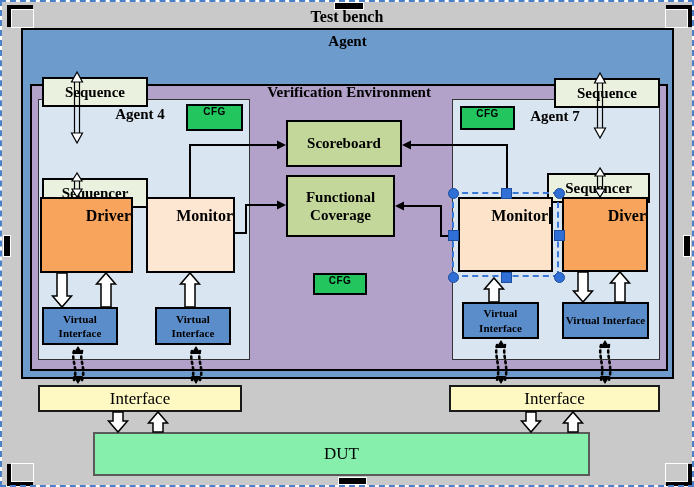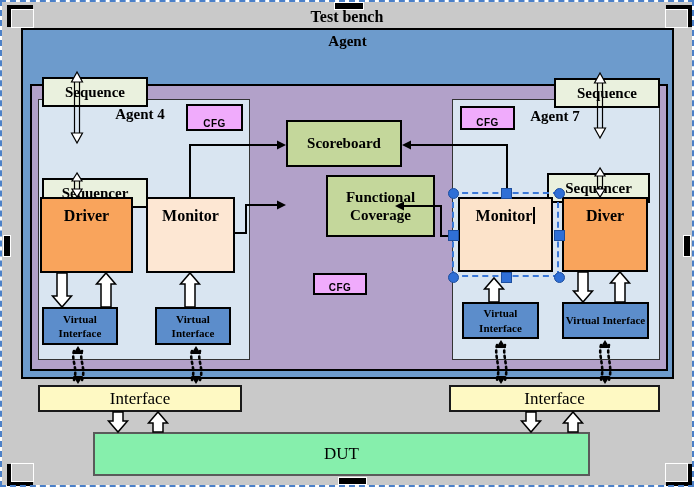--- a/index.html
+++ b/index.html
@@ -23,28 +23,28 @@
   .t-test{left:21px; top:33px; width:653px; font-size:15px; z-index:4;}
   .t-ve{left:30px; top:84px; width:638px; font-size:15px; z-index:4;}
   .t-a1{left:80px; top:106px; width:120px; font-size:15px; z-index:4;}
   .t-a2{left:495px; top:108px; width:120px; font-size:15px; z-index:4;}
   
   .greenlite{background:#eaf1de; font-size:15px; z-index:4; display:flex; align-items:center; justify-content:center;margin-top:35px;}
   .seq1{left:42px; top:42px; width:106px; height:30px;}
   .seq2{left:554px; top:43px; width:106px; height:30px;}
   .seqr1{left:42px; top:143px; width:106px; height:30px;}
   .seqr2{left:547px; top:138px; width:103px; height:30px;}
-  .cfg{background:#f0abfc; font-family:"Liberation Sans",sans-serif; font-size:10px; letter-spacing:.5px; z-index:4; display:flex; align-items:flex-end; justify-content:center;}
+  .cfg{background:#22c55e; font-family:"Liberation Sans",sans-serif; font-size:10px; letter-spacing:.5px; z-index:4; display:flex; align-items:flex-start; justify-content:center;}
   .cfg1{left:186px; top:104px; width:57px; height:27px;}
   .cfg2{left:460px; top:106px; width:55px; height:24px;}
   .cfg3{left:313px; top:273px; width:54px; height:22px;}
   .olive{background:#c4d79b; font-size:15px; z-index:4; display:flex; align-items:center; justify-content:center;}
   .scb{left:286px; top:120px; width:116px; height:47px;}
-  .fcv{left:286px; top:175px; width:109px; height:62px; line-height:1.2;margin-left:40px;}
-  .unit{font-size:16px; padding-top:8px; z-index:4;}
+  .fcv{left:286px; top:175px; width:109px; height:62px; line-height:1.2;}
+  .unit{font-size:16px; padding-top:8px; z-index:4;text-align:right;}
   .drv1{left:40px; top:197px; width:93px; height:76px; background:#f9a45c;}
   .mon1{left:146px; top:197px; width:89px; height:76px; background:#fde7d3;}
   .mon2{left:458px; top:197px; width:95px; height:75px; background:#fce3ca;}
   .drv2{left:562px; top:197px; width:86px; height:75px; background:#f9a45c;}
   .vi{background:#5c8dcb; font-size:11px; line-height:1.3; z-index:4; display:flex; align-items:center; justify-content:center; padding:1px;}
   .vi1{left:42px; top:307px; width:76px; height:38px;}
   .vi2{left:155px; top:307px; width:76px; height:38px;}
   .vi3{left:462px; top:302px; width:77px; height:37px;}
   .vi4{left:562px; top:302px; width:87px; height:37px;}
   .iface{background:#fef9c3; border:2px solid #1a1a1a; font-size:17px; z-index:4; display:flex; align-items:center; justify-content:center;}
@@ -70,20 +70,21 @@
 <div class="frame">
   <div class="canvas"></div>
 
   <div class="abs test-box"></div>
   <div class="abs ve-box"></div>
   <div class="abs agent-box agent1-box"></div>
   <div class="abs agent-box agent2-box"></div>
 
   <div class="abs lbl t-bench">Test bench</div>
   <div class="abs lbl t-test">Agent</div>
+  <div class="abs lbl t-ve">Verification Environment</div>
   <div class="abs lbl t-a1">Agent 4</div>
   <div class="abs lbl t-a2">Agent 7</div>
 
   <div class="bx greenlite seq1">
       <span>Sequence</span>
     </div>
   <div class="bx greenlite seq2">
       <span>Sequence</span>
     </div>
   <div class="bx greenlite seqr1">

